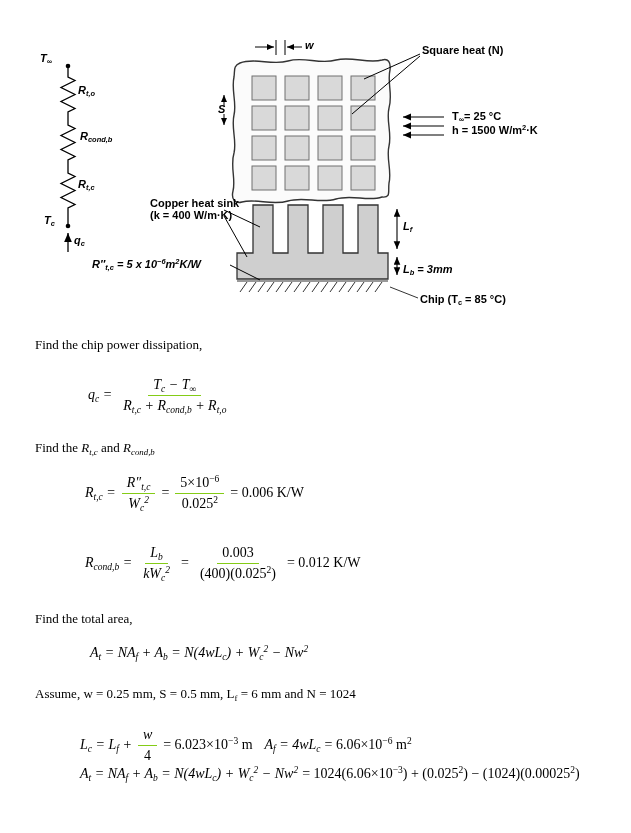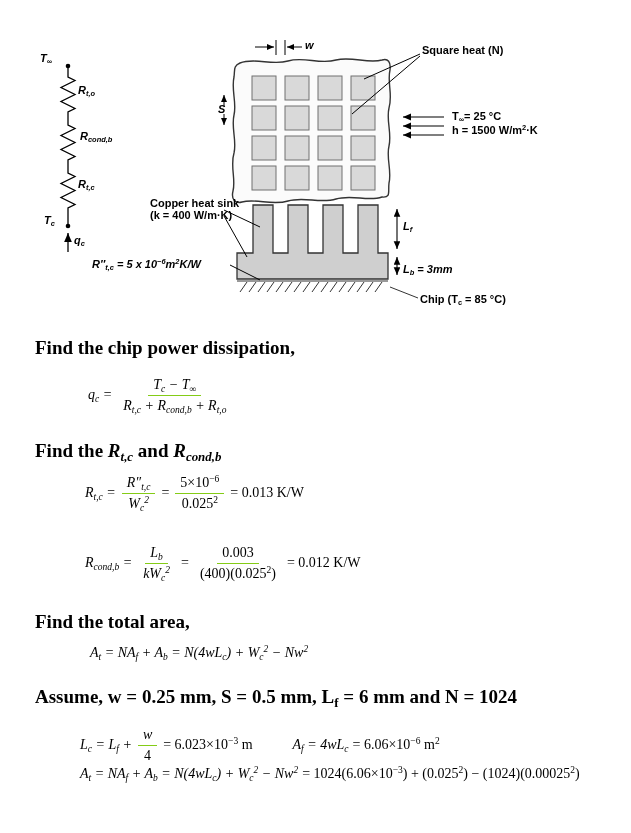--- a/index.html
+++ b/index.html
@@ -2,21 +2,21 @@
 <html><head>
 <meta charset="utf-8">
 <style>
   html,body { margin:0; padding:0; background:#ffffff; }
   .page { position:relative; width:631px; height:833px; background:#fff; color:#000;
           font-family:"Liberation Serif", serif; overflow:hidden; }
   .fig-svg { position:absolute; left:0; top:0; }
   .fig-label { position:absolute; font-family:"Liberation Sans", sans-serif;
                font-weight:bold; font-size:11px; line-height:1.15; white-space:nowrap; }
   .it { font-style:italic; }
-  .txt { position:absolute; font-size:19px; white-space:nowrap;font-weight:bold; }
+  .txt { position:absolute; font-size:13px; white-space:nowrap; }
   .eq  { position:absolute; display:flex; align-items:center; gap:4px;
          font-size:14px; white-space:nowrap; }
   .frac { display:inline-flex; flex-direction:column; align-items:center; margin:0 2px; }
   .frac .num { border-bottom:1px solid #84cc16; padding:0 5px 1px; line-height:1.25; }
   .frac .den { padding:1px 5px 0; line-height:1.25; }
   sub, sup { font-size:0.68em; line-height:0; }
   sub { vertical-align:-0.3em; }
   sup { vertical-align:0.5em; }
 </style>
 </head>
@@ -151,21 +151,21 @@
     <span class="it">R<sub>t,c</sub> =</span>
     <span class="frac">
       <span class="num it">R″<sub>t,c</sub></span>
       <span class="den it">W<sub>c</sub><sup>2</sup></span>
     </span>
     <span>=</span>
     <span class="frac">
       <span class="num">5×10<sup>−6</sup></span>
       <span class="den">0.025<sup>2</sup></span>
     </span>
-    <span>= 0.013 K/W</span>
+    <span>= 0.006 K/W</span>
   </div>
 
   <div class="eq" style="left:85px; top:544px;">
     <span class="it">R<sub>cond,b</sub> =</span>
     <span class="frac">
       <span class="num it">L<sub>b</sub></span>
       <span class="den it">kW<sub>c</sub><sup>2</sup></span>
     </span>
     <span>=</span>
     <span class="frac">
@@ -183,21 +183,21 @@
 
   <div class="txt" style="left:35px; top:686px;">Assume, w = 0.25 mm, S = 0.5 mm, L<sub>f</sub> = 6 mm and N = 1024</div>
 
   <div class="eq" style="left:80px; top:726px;align-items:center;">
     <span class="it">L<sub>c</sub> = L<sub>f</sub> +</span>
     <span class="frac">
       <span class="num it">w</span>
       <span class="den">4</span>
     </span>
     <span>= 6.023×10<sup>−3</sup> m</span>
-    <span class="it" style="margin-left:36px;">A<sub>f</sub> = 4wL<sub>c</sub></span>
+    <span class="it" style="margin-left:8px;">A<sub>f</sub> = 4wL<sub>c</sub></span>
     <span>= 6.06×10<sup>−6</sup> m<sup>2</sup></span>
   </div>
 
   <div class="eq" style="left:80px; top:766px;">
     <span class="it">A<sub>t</sub> = NA<sub>f</sub> + A<sub>b</sub> = N(4wL<sub>c</sub>) + W<sub>c</sub><sup>2</sup> − Nw<sup>2</sup></span>
     <span>= 1024(6.06×10<sup>−3</sup>) + (0.025<sup>2</sup>) − (1024)(0.00025<sup>2</sup>)</span>
   </div>
 
   <div class="eq" style="left:96px; top:800px;margin-top:43px;">
     <span>= 6.40×10<sup>−3</sup> m<sup>2</sup></span>

